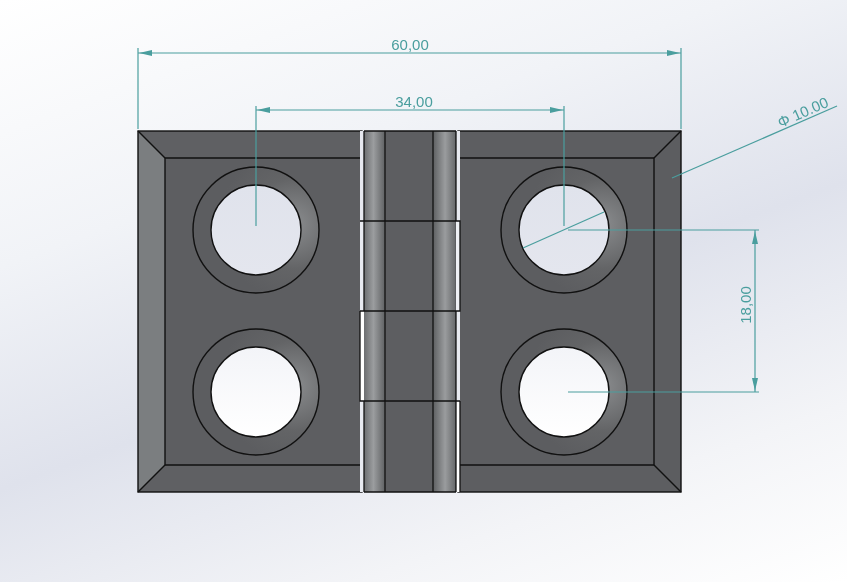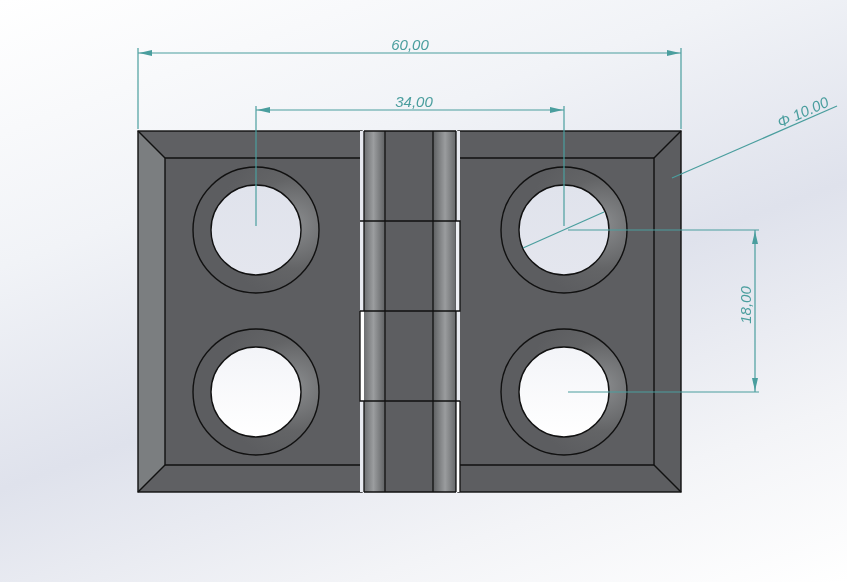--- a/index.html
+++ b/index.html
@@ -1,21 +1,21 @@
 <!DOCTYPE html>
 <html><head>
 <meta charset="utf-8">
 <style>
   html, body { margin:0; padding:0; }
   body {
     width:847px; height:582px; overflow:hidden;
     background: linear-gradient(160deg, #ffffff 0%, #f1f3f7 30%, #dfe2ec 55%, #f3f4f7 80%, #ffffff 100%);
     font-family: "Liberation Sans", sans-serif;
   }
-  #viewport { position:absolute; left:0; top:0; width:847px; height:582px;font-style:italic; }
+  #viewport { position:absolute; left:0; top:0; width:847px; height:582px; }
   svg text { font-family: "Liberation Sans", sans-serif; }
 </style>
 </head>
 <body>
 
 <div id="viewport">
 <svg width="847" height="582" viewBox="0 0 847 582" xmlns="http://www.w3.org/2000/svg">
   <defs>
     <linearGradient id="cyl" x1="0" x2="1" y1="0" y2="0">
       <stop offset="0" stop-color="#6c6e70"></stop>

